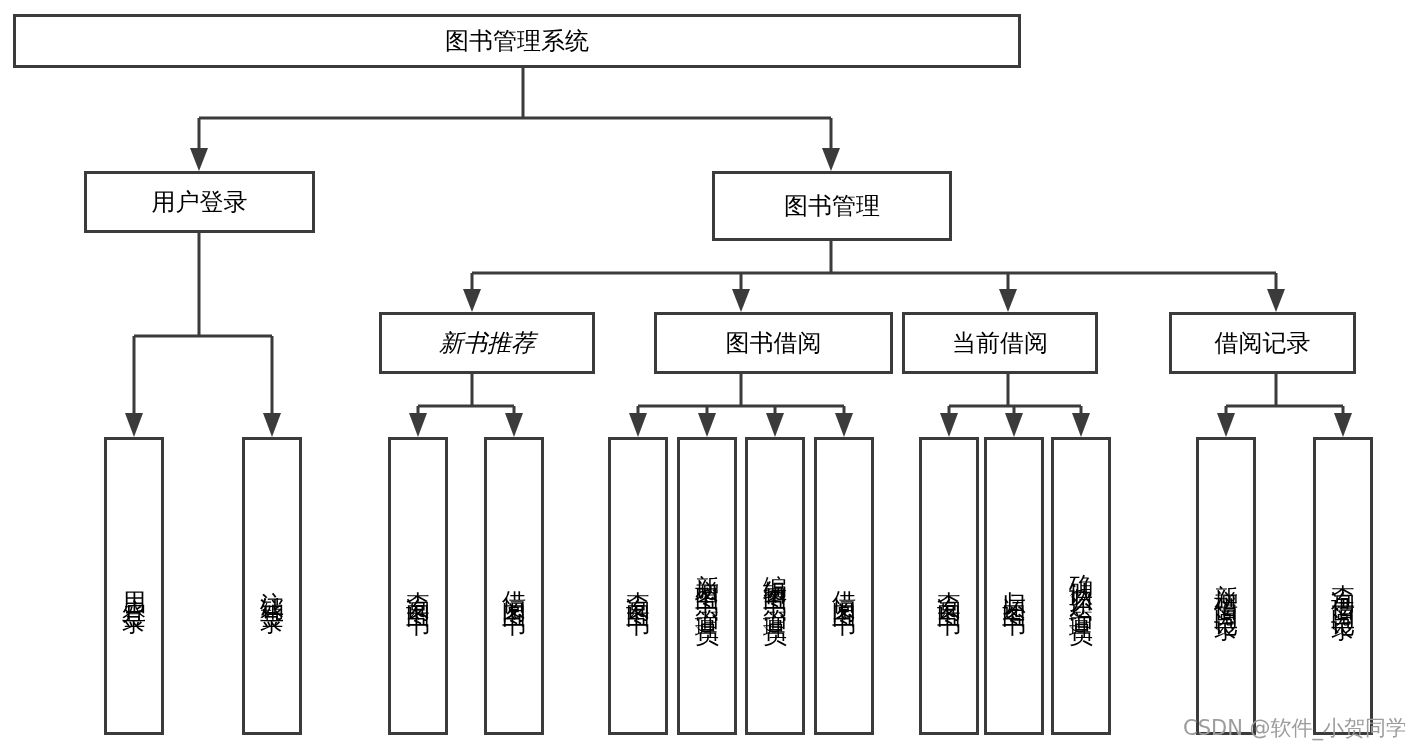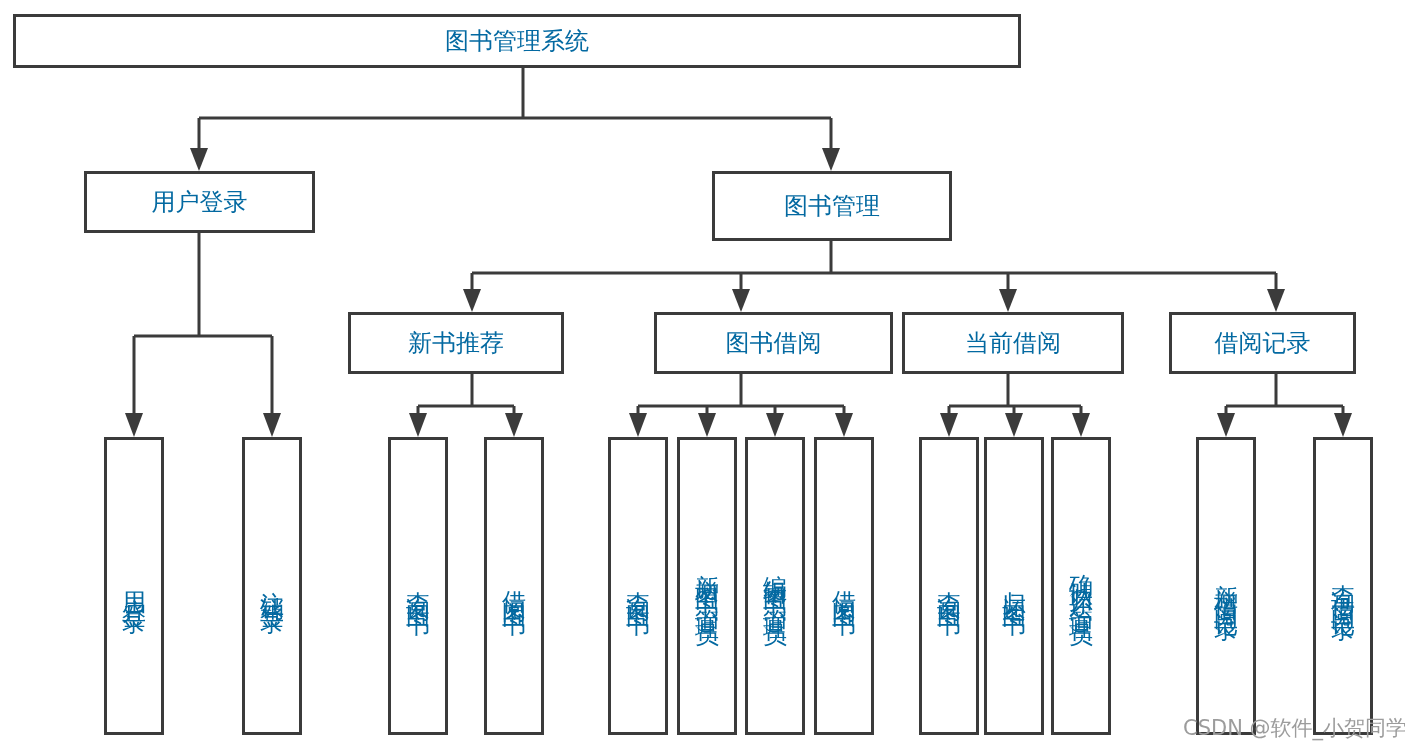--- a/index.html
+++ b/index.html
@@ -21,21 +21,21 @@
   }
   .box {
     position: absolute;
     box-sizing: border-box;
     background: #ffffff;
     border: 3px solid #3b3b3b;
     display: flex;
     align-items: center;
     justify-content: center;
     font-size: 24px;
-    color: #0369a1;
+    color: #000000;
     line-height: 1;
     white-space: nowrap;
     z-index: 2;
   }
   .leaf {
     width: 60px;
     top: 437px;
     height: 298px;
   }
   .vlabel {
@@ -107,27 +107,27 @@
     <span>图书管理系统</span>
   </div>
 
   <div class="box" style="left:84px; top:171px; width:231px; height:62px;">
     <span>用户登录</span>
   </div>
   <div class="box" style="left:712px; top:171px; width:240px; height:70px;">
     <span>图书管理</span>
   </div>
 
-  <div class="box" style="left:348px; top:312px; width:216px; height:62px;">
+  <div class="box" style="left:379px; top:312px; width:216px; height:62px;font-style:italic;">
     <span>新书推荐</span>
   </div>
   <div class="box" style="left:654px; top:312px; width:239px; height:62px;">
     <span>图书借阅</span>
   </div>
-  <div class="box" style="left:902px; top:312px; width:222px; height:62px;">
+  <div class="box" style="left:902px; top:312px; width:196px; height:62px;">
     <span>当前借阅</span>
   </div>
   <div class="box" style="left:1169px; top:312px; width:187px; height:62px;">
     <span>借阅记录</span>
   </div>
 
   <div class="box leaf" style="left:104px;">
     <span class="vlabel">用户登录</span>
   </div>
   <div class="box leaf" style="left:242px;">

